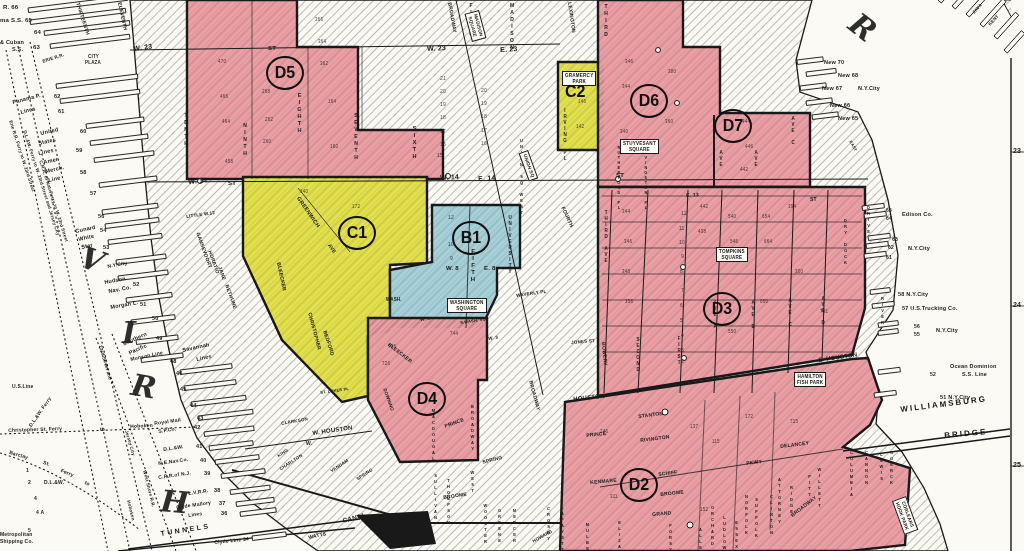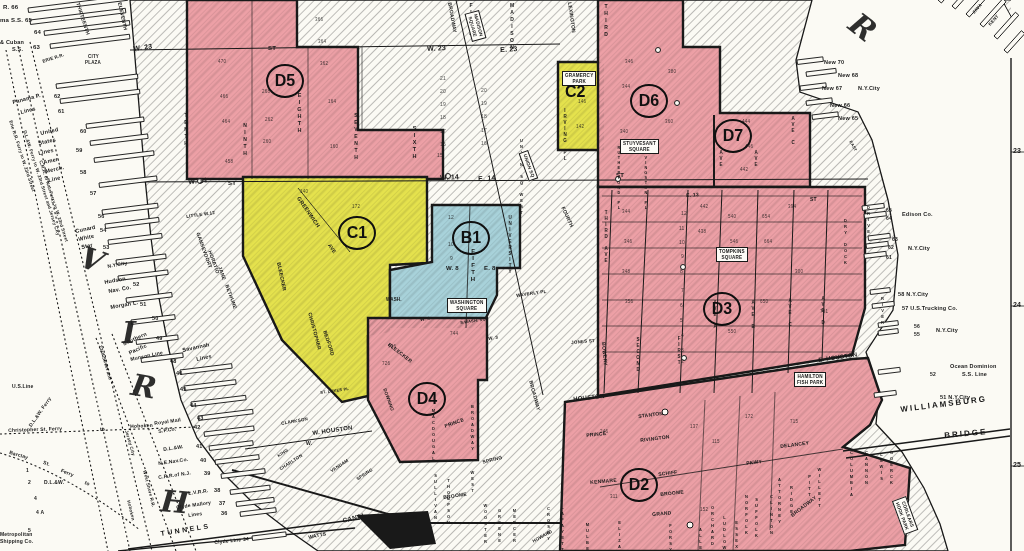--- a/index.html
+++ b/index.html
@@ -515,34 +515,34 @@
       <div class="lbl box" style="left: 620px; top: 139px; font-size: 4.6px;">STUYVESANT
 SQUARE</div>
       <div class="lbl box" style="left: 716px; top: 247px; font-size: 4.6px;">TOMPKINS
 SQUARE</div>
       <div class="lbl box" style="left: 447px; top: 298px; font-size: 4.6px;">WASHINGTON
 SQUARE</div>
       <div class="lbl box" style="left: 794px; top: 372px; font-size: 4.6px;">HAMILTON
 FISH PARK</div>
       <div class="lbl box" style="left: 906px; top: 496px; font-size: 4.6px; transform: rotate(70deg);">CORLEARS
 HOOK PARK</div>
-      <div class="zc" style="left: 266px; top: 64px;">
+      <div class="zc" style="left: 266px; top: 56px;">
         <span>D5</span>
       </div>
       <div class="zc" style="left: 338px; top: 216px;">
         <span>C1</span>
       </div>
       <div class="zc" style="left: 452px; top: 221px; text-align: right;">
         <span>B1</span>
       </div>
       <div class="zl" style="left: 565px; top: 84px;">C2</div>
       <div class="zc" style="left: 630px; top: 84px;">
         <span>D6</span>
       </div>
-      <div class="zc" style="left: 714px; top: 119px;">
+      <div class="zc" style="left: 714px; top: 109px;">
         <span>D7</span>
       </div>
       <div class="zc" style="left: 703px; top: 292px; text-align: center;">
         <span>D3</span>
       </div>
       <div class="zc" style="left: 408px; top: 382px;">
         <span>D4</span>
       </div>
       <div class="zc" style="left: 620px; top: 468px;">
         <span>D2</span>

